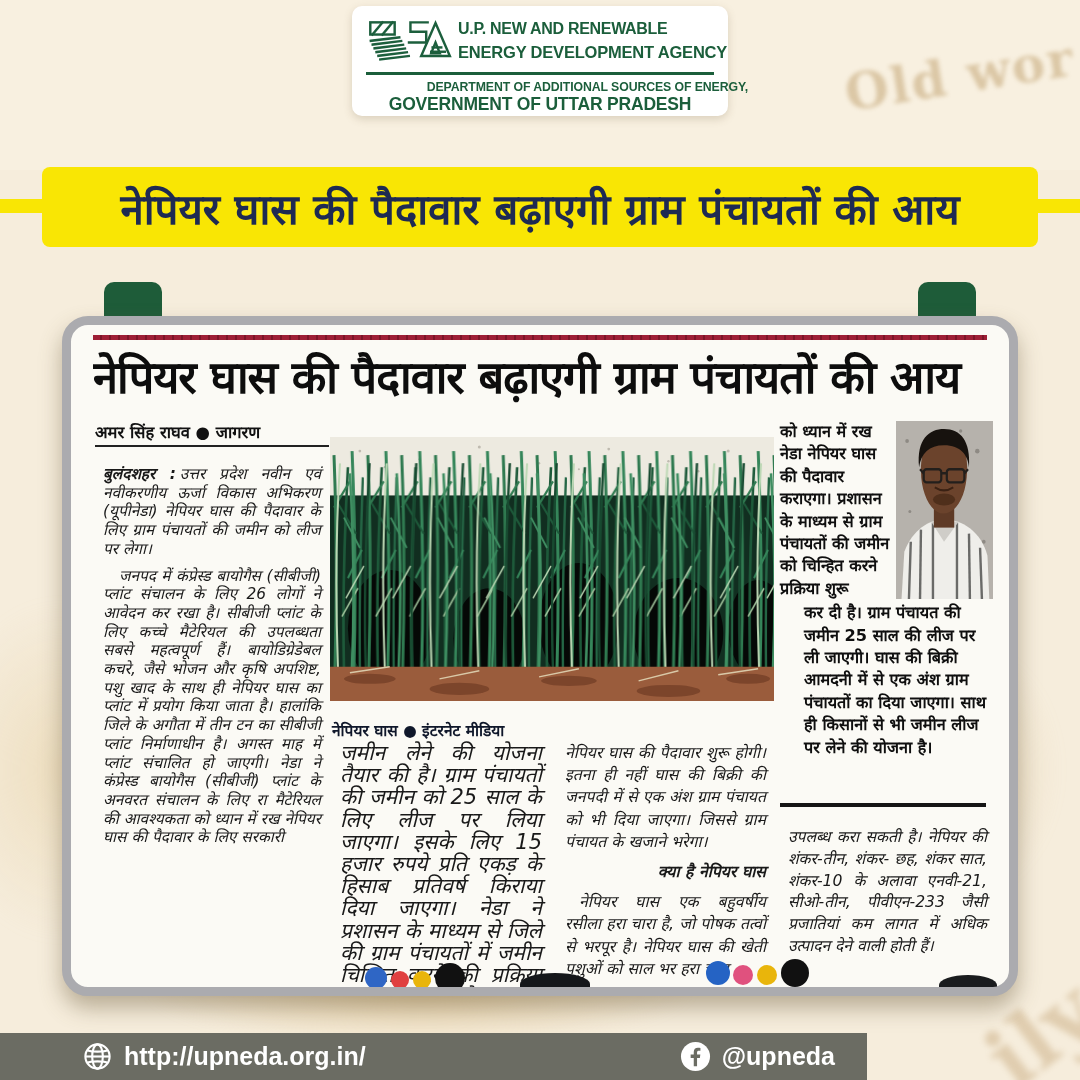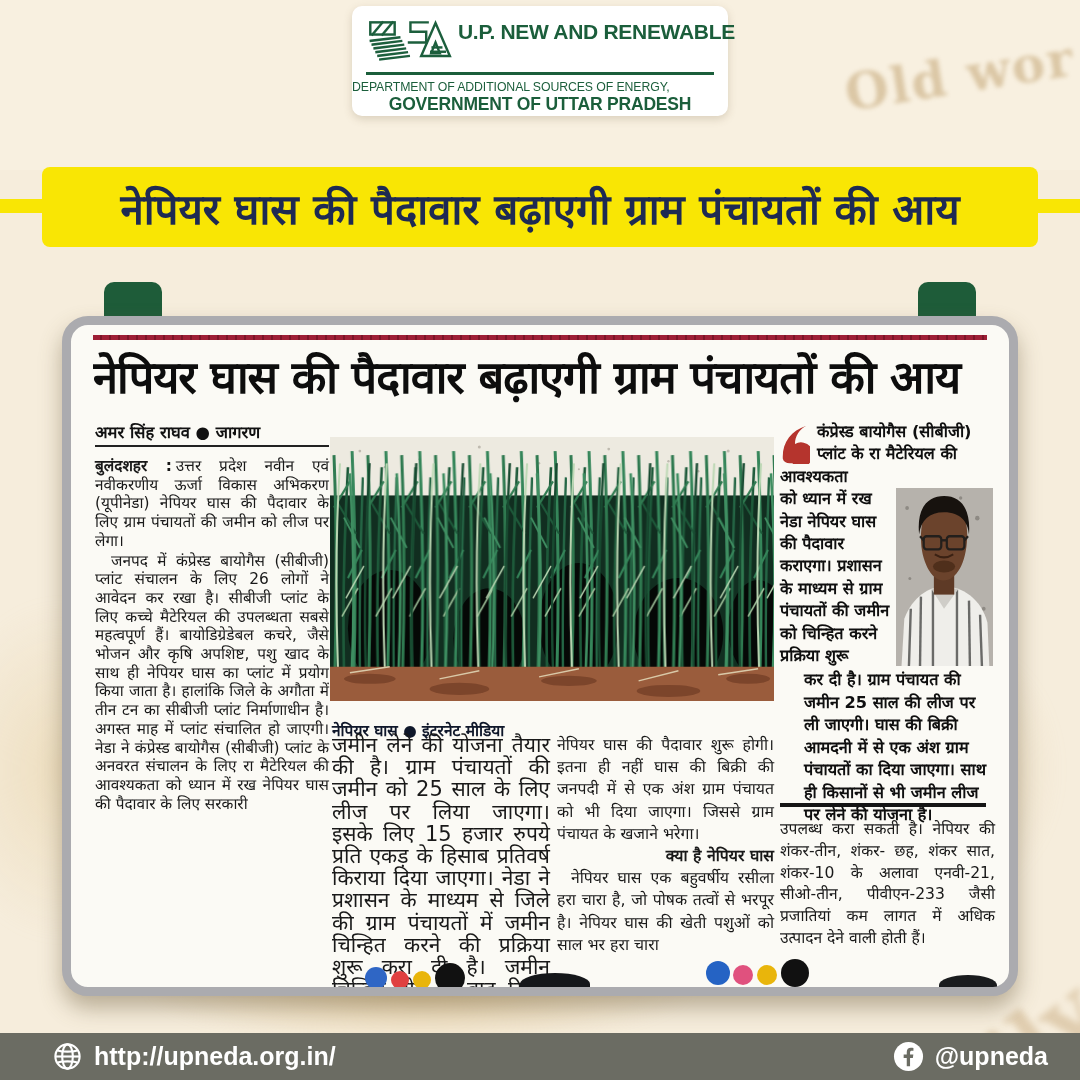--- a/index.html
+++ b/index.html
@@ -19,24 +19,24 @@
     background:radial-gradient(ellipse at center,rgba(216,182,118,.5),rgba(216,182,118,0) 70%);filter:blur(6px);}
   .bg-blob2{left:-60px;top:600px;width:240px;height:340px;
     background:radial-gradient(ellipse at center,rgba(228,205,158,.45),rgba(228,205,158,0) 70%);filter:blur(8px);}
   .bg-blob3{right:20px;top:640px;width:200px;height:260px;
     background:radial-gradient(ellipse at center,rgba(214,186,134,.35),rgba(214,186,134,0) 70%);filter:blur(8px);}
 
   
   .hdr-card{left:352px;top:6px;width:376px;height:110px;background:#ffffff;border-radius:10px;
     box-shadow:0 3px 8px rgba(110,90,60,.22);}
   .hdr-logo{left:14px;top:12px;width:86px;height:56px;}
-  .hdr-l1{left:106px;top:14px;width:262px;font-size:21px;font-weight:800;color:#1B5E3B;letter-spacing:-.3px;white-space:nowrap;}
+  .hdr-l1{left:106px;top:14px;width:262px;font-size:16px;font-weight:800;color:#1B5E3B;letter-spacing:-.3px;white-space:nowrap;}
   .hdr-l2{left:106px;top:37px;width:262px;font-size:16.5px;font-weight:800;color:#1B5E3B;letter-spacing:-.2px;white-space:nowrap;}
   .hdr-div{left:14px;top:66px;width:348px;height:3px;background:#1B5E3B;}
-  .hdr-l3{left:0;top:74px;width:396px;text-align:left;font-size:12.3px;font-weight:400;color:#1B5E3B;letter-spacing:-.1px;white-space:nowrap;}
+  .hdr-l3{left:0;top:74px;width:396px;text-align:right;font-size:12.3px;font-weight:700;color:#1B5E3B;letter-spacing:-.1px;white-space:nowrap;}
   .hdr-l4{left:0;top:88px;width:376px;text-align:center;font-size:17.5px;font-weight:800;color:#1B5E3B;letter-spacing:-.2px;white-space:nowrap;}
 
   
   .banner-line{left:0;top:199px;width:1080px;height:14px;background:#F9E604;}
   .banner{left:42px;top:167px;width:996px;height:80px;background:#F9E604;border-radius:8px;
     display:flex;align-items:center;justify-content:center;overflow:hidden;
     font-family:"DejaVu Sans",sans-serif;font-weight:800;font-size:42px;color:#1E2A52;white-space:nowrap;}
 
   
   .tab{top:282px;width:58px;height:52px;background:#1E5C39;border-radius:10px 10px 4px 4px;}
@@ -48,21 +48,21 @@
     box-shadow:0 12px 22px rgba(110,95,65,.45);}
   .paper-inner{position:absolute;inset:0;overflow:hidden;border-radius:16px;
     font-family:"DejaVu Sans",sans-serif;color:#191919;}
   .redline{position:absolute;left:22px;top:10px;width:894px;height:5px;
     background:repeating-linear-gradient(90deg,#9E1F36 0 7px,#7c1528 7px 9px);}
   .np-headline{position:absolute;left:22px;top:20px;width:896px;font-size:45px;font-weight:800;
     color:#0d0d0d;letter-spacing:-1px;white-space:nowrap;overflow:hidden;}
   .np-byline{position:absolute;left:24px;top:95px;font-size:16.5px;font-weight:700;color:#111;}
   .np-byrule{position:absolute;left:24px;top:120px;width:234px;height:2px;background:#222;}
   .col{position:absolute;text-align:justify;}
-  .col p{margin:0;}
+  .col p{margin:8px;font-style:italic;}
   .col1{left:24px;top:132px;width:234px;font-size:15.4px;line-height:18.7px;}
   .col1 .dl{font-weight:800;margin-right:4px;}
   .col1 p+p{text-indent:16px;margin-top:1px;}
   .photo{position:absolute;left:259px;top:112px;width:444px;height:264px;}
   .photo svg{width:100%;height:100%;display:block;}
   .caption{position:absolute;left:261px;top:394px;font-size:15.5px;font-weight:700;color:#0f172a;}
   .col2{left:261px;top:409px;width:218px;font-size:21px;line-height:22.2px;}
   .col3{left:486px;top:409px;width:217px;font-size:15.8px;line-height:22.2px;}
   .col3 .subhead{font-weight:800;text-indent:14px;text-align:right;}
   .col3 p+p{text-indent:14px;}
@@ -77,23 +77,23 @@
   .q-photo svg{width:100%;height:100%;display:block;}
   .q-rest{margin-top:2px;margin-left:24px;}
   .q-attr{position:absolute;left:709px;top:446px;width:213px;font-size:17.5px;font-weight:800;color:#0b0b0b;}
   .q-div{position:absolute;left:709px;top:478px;width:206px;height:4px;background:#151515;}
   .col4{left:709px;top:494px;width:215px;font-size:15.6px;line-height:21.8px;}
   
   .dot{position:absolute;border-radius:50%;}
   .blob{position:absolute;border-radius:50% 50% 40% 40%;}
 
   
-  .footer{left:0;top:1033px;width:1080px;height:47px;background:#6B6C63;
+  .footer{left:0;top:1033px;width:867px;height:47px;background:#6B6C63;
     display:flex;align-items:center;justify-content:space-between;
-    padding:0 32px 0 52px;box-sizing:border-box;}
+    padding:0 32px 0 82px;box-sizing:border-box;}
   .fgroup{display:flex;align-items:center;gap:11px;color:#fff;font-weight:700;font-size:25px;white-space:nowrap;}
   .ficon{width:31px;height:31px;display:block;}
 </style>
 </head>
 <body>
 
 <div class="abs bg-top-strip"></div>
 <div class="abs bg-word-tr">Old wor</div>
 <div class="abs bg-word-br">ily</div>
 <div class="abs bg-blob1"></div>
@@ -115,20 +115,21 @@
           <path d="M18 55.5 H58"></path>
       </g>
       <path d="M86 5 L62 5 L62 18 L84 18 L84 33 L60 33"></path>
       <path d="M97 6 L117 52 L77 52 Z"></path>
       <path d="M93 40 H105"></path>
         <path d="M91 46 H110"></path>
       <path d="M97 33 L103 48 L91 48 Z"></path>
     </g>
   </svg>
   <div class="abs hdr-l1">U.P. NEW AND RENEWABLE</div>
+  <div class="abs hdr-l2">ENERGY DEVELOPMENT AGENCY</div>
   <div class="abs hdr-div"></div>
   <div class="abs hdr-l3">DEPARTMENT OF ADDITIONAL SOURCES OF ENERGY,</div>
   <div class="abs hdr-l4">GOVERNMENT OF UTTAR PRADESH</div>
 </div>
 
 <div class="abs banner-line"></div>
 <div class="abs banner">
   <span>नेपियर घास की पैदावार बढ़ाएगी ग्राम पंचायतों की आय</span>
 </div>
 
@@ -214,26 +215,20 @@
       <p>जमीन लेने की योजना तैयार की है। ग्राम पंचायतों की जमीन को 25 साल के लिए लीज पर लिया जाएगा। इसके लिए 15 हजार रुपये प्रति एकड़ के हिसाब प्रतिवर्ष किराया दिया जाएगा। नेडा ने प्रशासन के माध्यम से जिले की ग्राम पंचायतों में जमीन चिन्हित करने की प्रक्रिया शुरू करा दी है। जमीन चिन्हित होने के बाद रिपोर्ट शासन को भेजी जाएगी। इसके बाद</p>
     </div>
 
     <div class="col col3">
       <p>नेपियर घास की पैदावार शुरू होगी। इतना ही नहीं घास की बिक्री की जनपदी में से एक अंश ग्राम पंचायत को भी दिया जाएगा। जिससे ग्राम पंचायत के खजाने भरेगा।</p>
       <p class="subhead">क्या है नेपियर घास</p>
       <p>नेपियर घास एक बहुवर्षीय रसीला हरा चारा है, जो पोषक तत्वों से भरपूर है। नेपियर घास की खेती पशुओं को साल भर हरा चारा</p>
     </div>
 
     <div class="qcol">
-      <div class="q-intro">
-        <svg class="q-mark" viewBox="0 0 34 46">
-          <path d="M30 2 C12 8 2 22 3 40 C4 44 8 46 14 45 A14 14 0 1 0 17 23 C17 14 22 6 30 2 Z" fill="#B5342D"></path>
-        </svg>
-        <span>कंप्रेस्ड बायोगैस (सीबीजी) प्लांट के रा मैटेरियल की आवश्यकता</span>
-      </div>
       <div class="q-mid">
         <span class="q-narrow">को ध्यान में रख नेडा नेपियर घास की पैदावार कराएगा। प्रशासन के माध्यम से ग्राम पंचायतों की जमीन को चिन्हित करने प्रक्रिया शुरू</span>
         <div class="q-photo">
           <svg viewBox="0 0 105 177" preserveAspectRatio="none">
             <rect width="105" height="177" fill="#b6b2ac"></rect>
             <g fill="#8e8a84">
               <circle cx="12" cy="20" r="2"></circle>
                 <circle cx="88" cy="30" r="2.4"></circle>
                 <circle cx="30" cy="150" r="2"></circle>
               <circle cx="95" cy="120" r="2"></circle>

